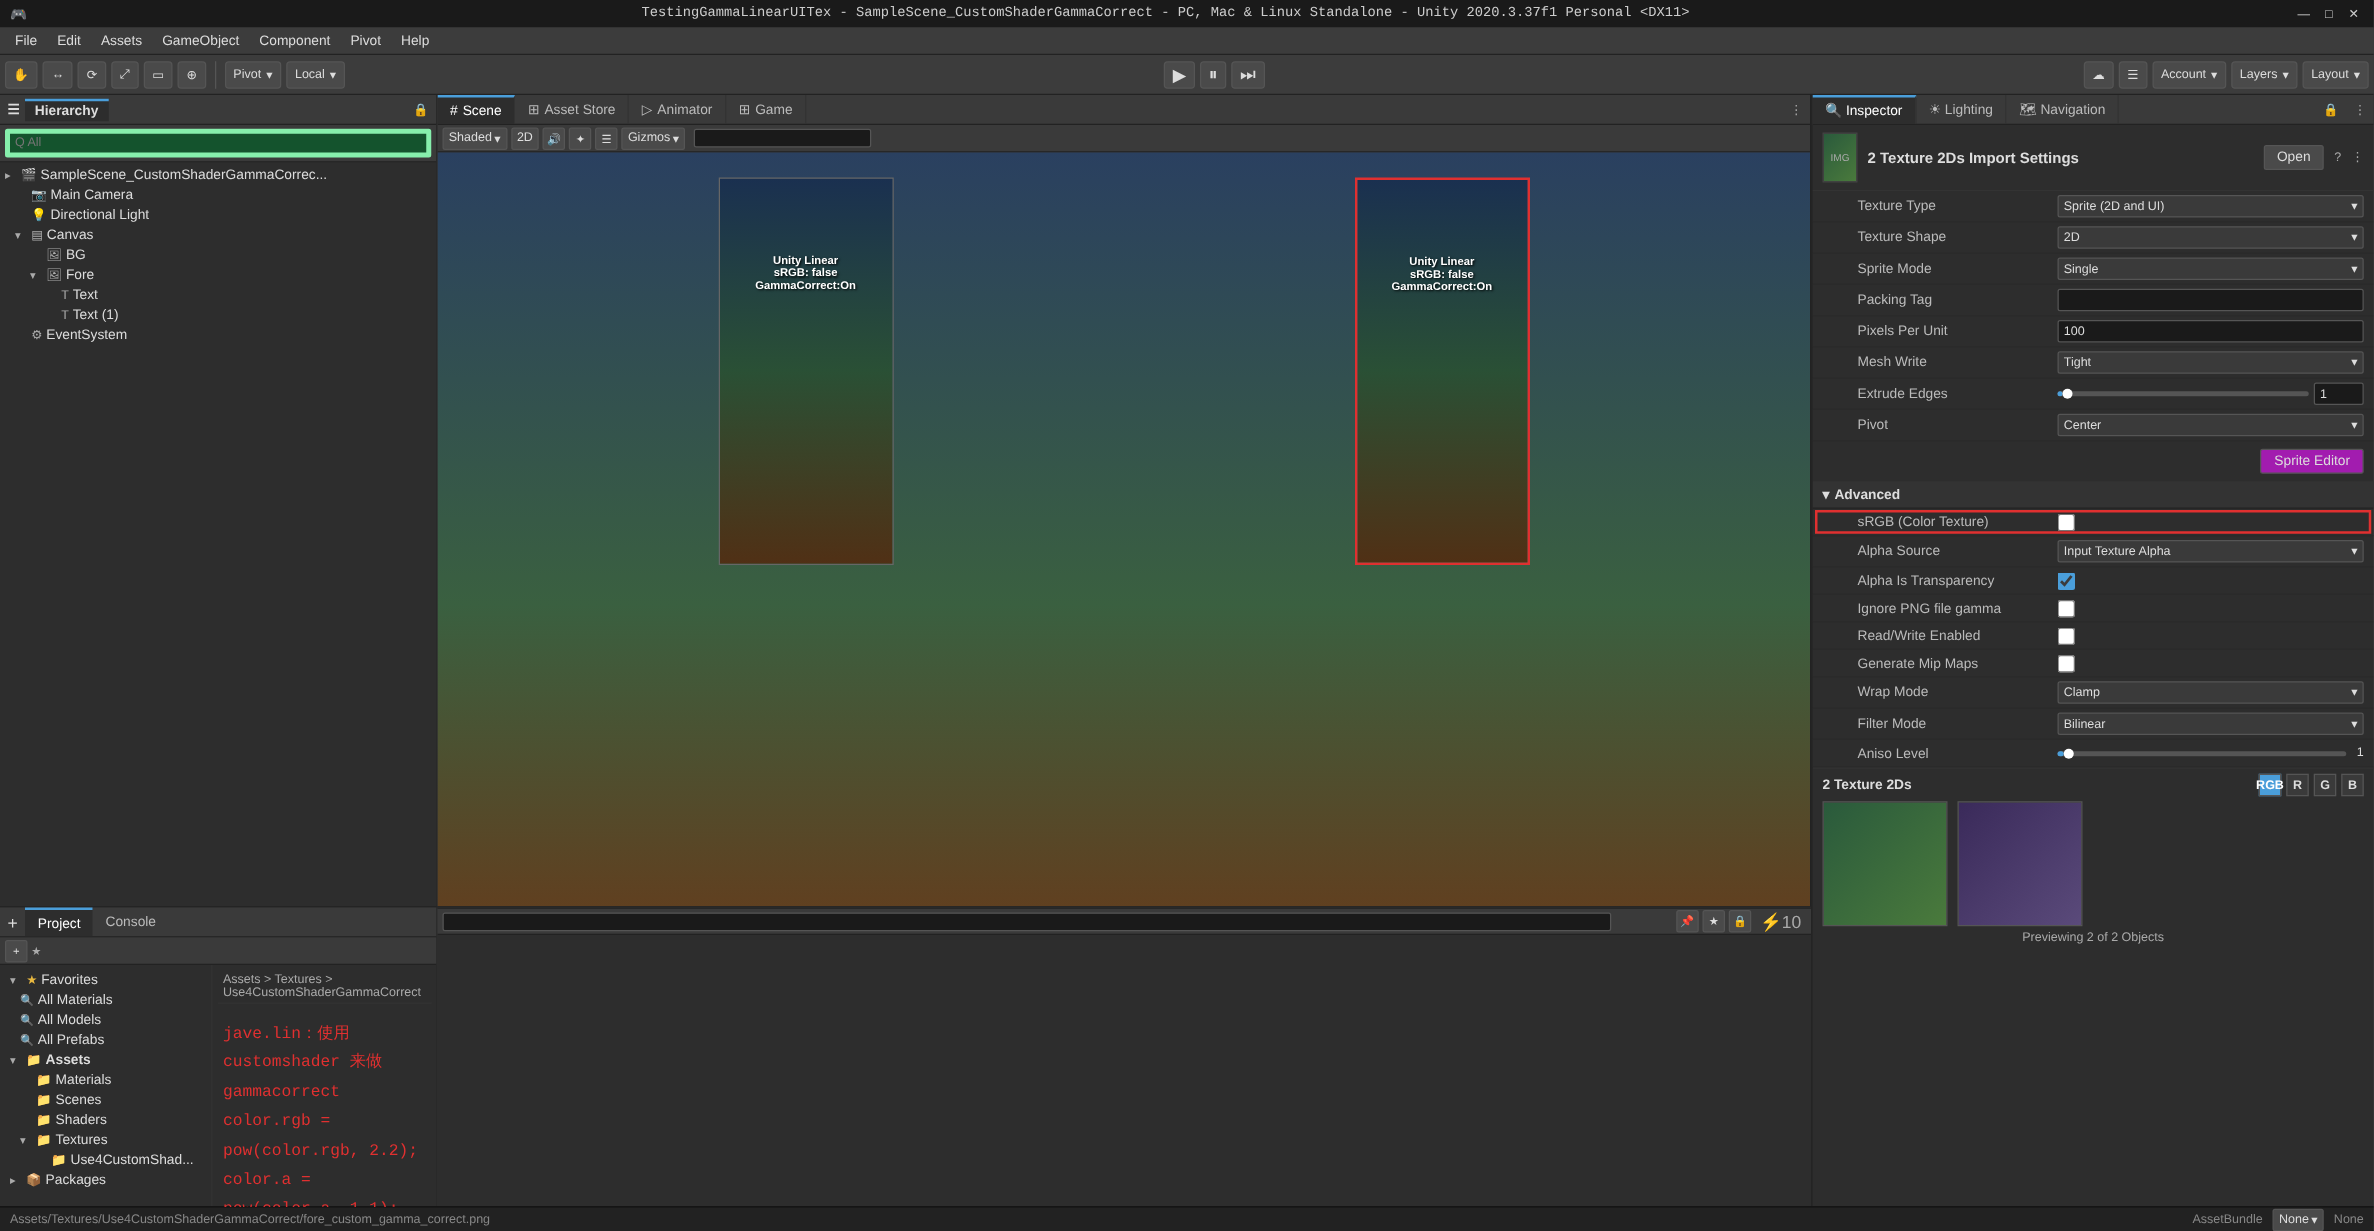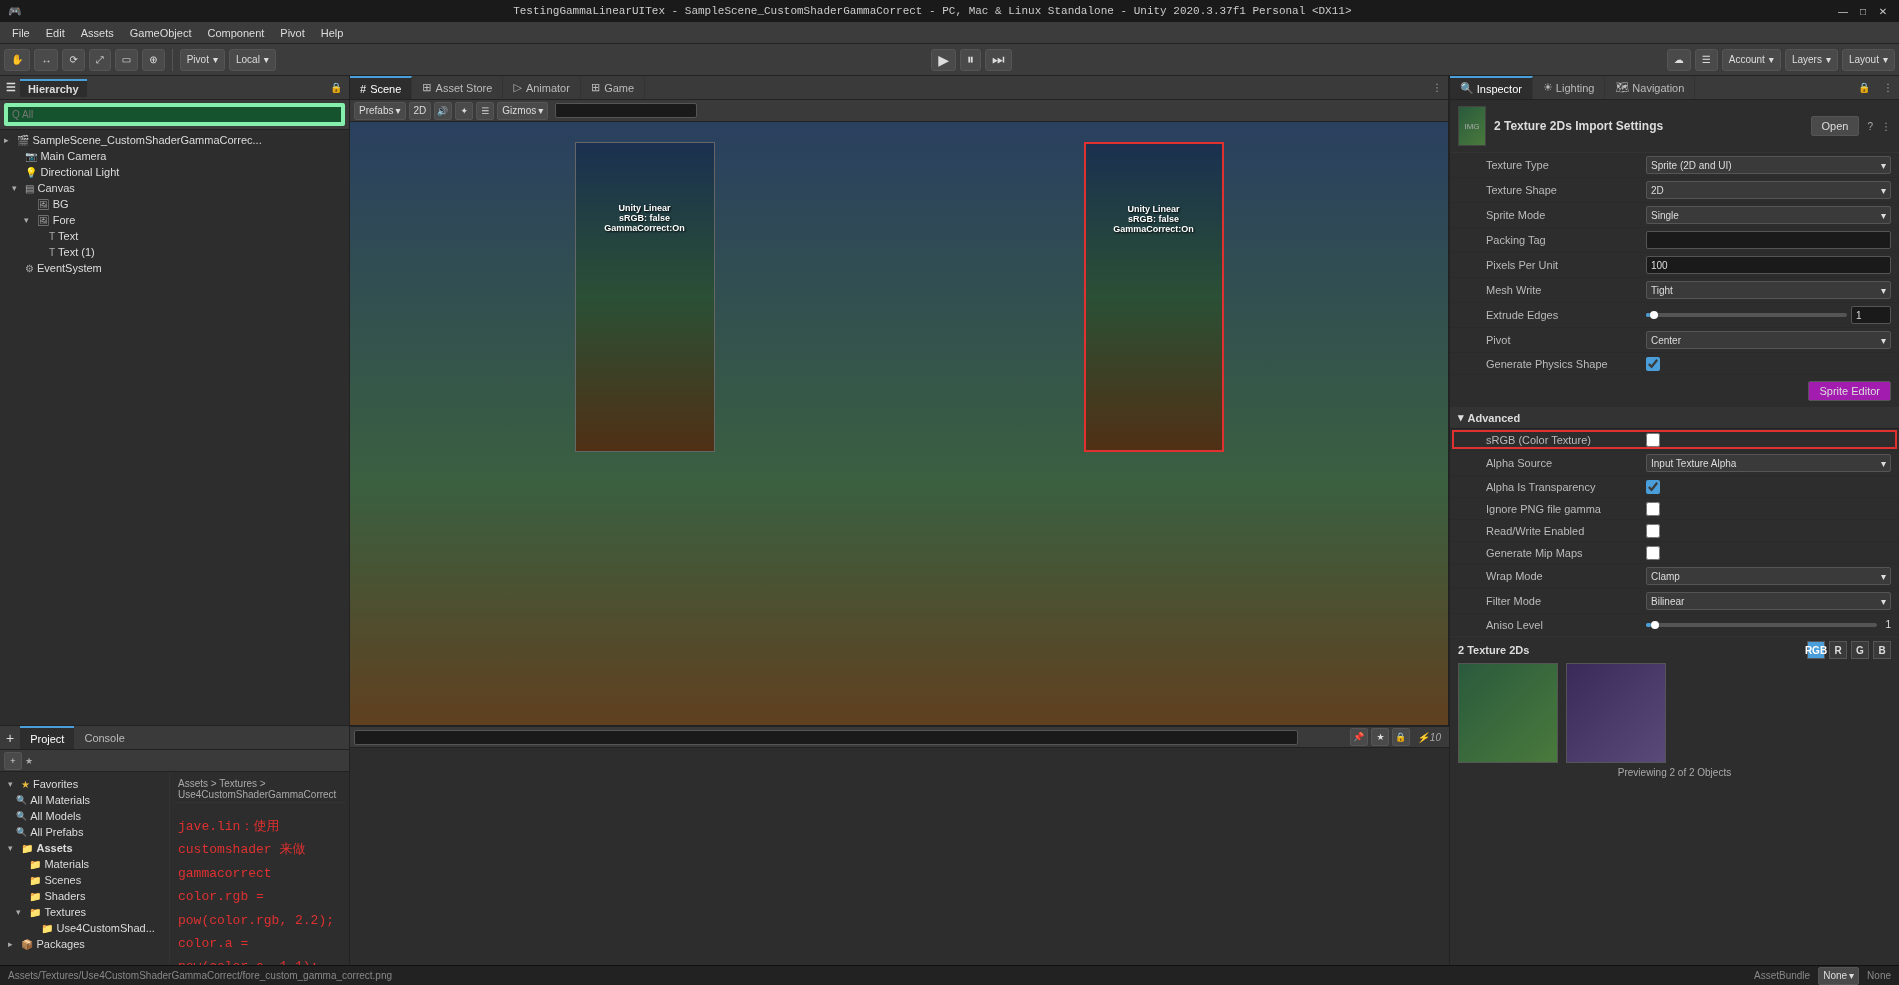--- a/index.html
+++ b/index.html
@@ -338,21 +338,21 @@
               <span>Animator</span>
             </div>
             <div class="panel-tab">
               <span>⊞</span>
               <span>Game</span>
             </div>
             <div style="margin-left:auto;display:flex;align-items:center;padding:0 6px;font-size:10px;color:#aaa;">⋮</div>
           </div>
           <div class="panel-toolbar">
             <div class="pt-dropdown">
-              <span>Prefabs</span>
+              <span>Shaded</span>
               <span>▾</span>
             </div>
             <div class="pt-dropdown">
               <span>2D</span>
             </div>
             <div class="pt-btn">🔊</div>
             <div class="pt-btn">✦</div>
             <div class="pt-btn">☰</div>
             <div class="pt-dropdown">
               <span>Gizmos</span>
@@ -389,21 +389,21 @@
       </div>
 
       <div id="bottom-scene">
         <div class="panel-toolbar" style="border-top:1px solid #222;">
           <div style="flex:1;">
             <input type="text" class="bottom-search" placeholder="" style="width: 95%;">
           </div>
           <div class="pt-btn">📌</div>
           <div class="pt-btn">★</div>
           <div class="pt-btn">🔒</div>
-          <span style="font-size:10px;color:#aaa;padding:0 4px;font-style:italic;">⚡10</span>
+          <span style="font-size:14px;color:#aaa;padding:0 4px;">⚡10</span>
         </div>
       </div>
 
     </div>
 
     <div id="inspector">
 
       <div class="inspector-tabs">
         <div class="inspector-tab active">
           <span>🔍</span>
@@ -501,26 +501,20 @@
         <div class="prop-row">
           <span class="prop-label">Pivot</span>
           <div class="prop-value">
             <div class="prop-dropdown">
               <span>Center</span>
               <span>▾</span>
             </div>
           </div>
         </div>
 
-        <div class="prop-row">
-          <span class="prop-label">Generate Physics Shape</span>
-          <div class="prop-value">
-            <input type="checkbox" class="prop-checkbox" checked="" style="">
-          </div>
-        </div>
 
         <div style="display:flex;justify-content:flex-end;padding:6px 8px;">
           <button class="sprite-editor-btn" style="margin:0;">Sprite Editor</button>
         </div>
 
         <div class="section-header">
           <span>▾</span>
           <span>Advanced</span>
         </div>
 

